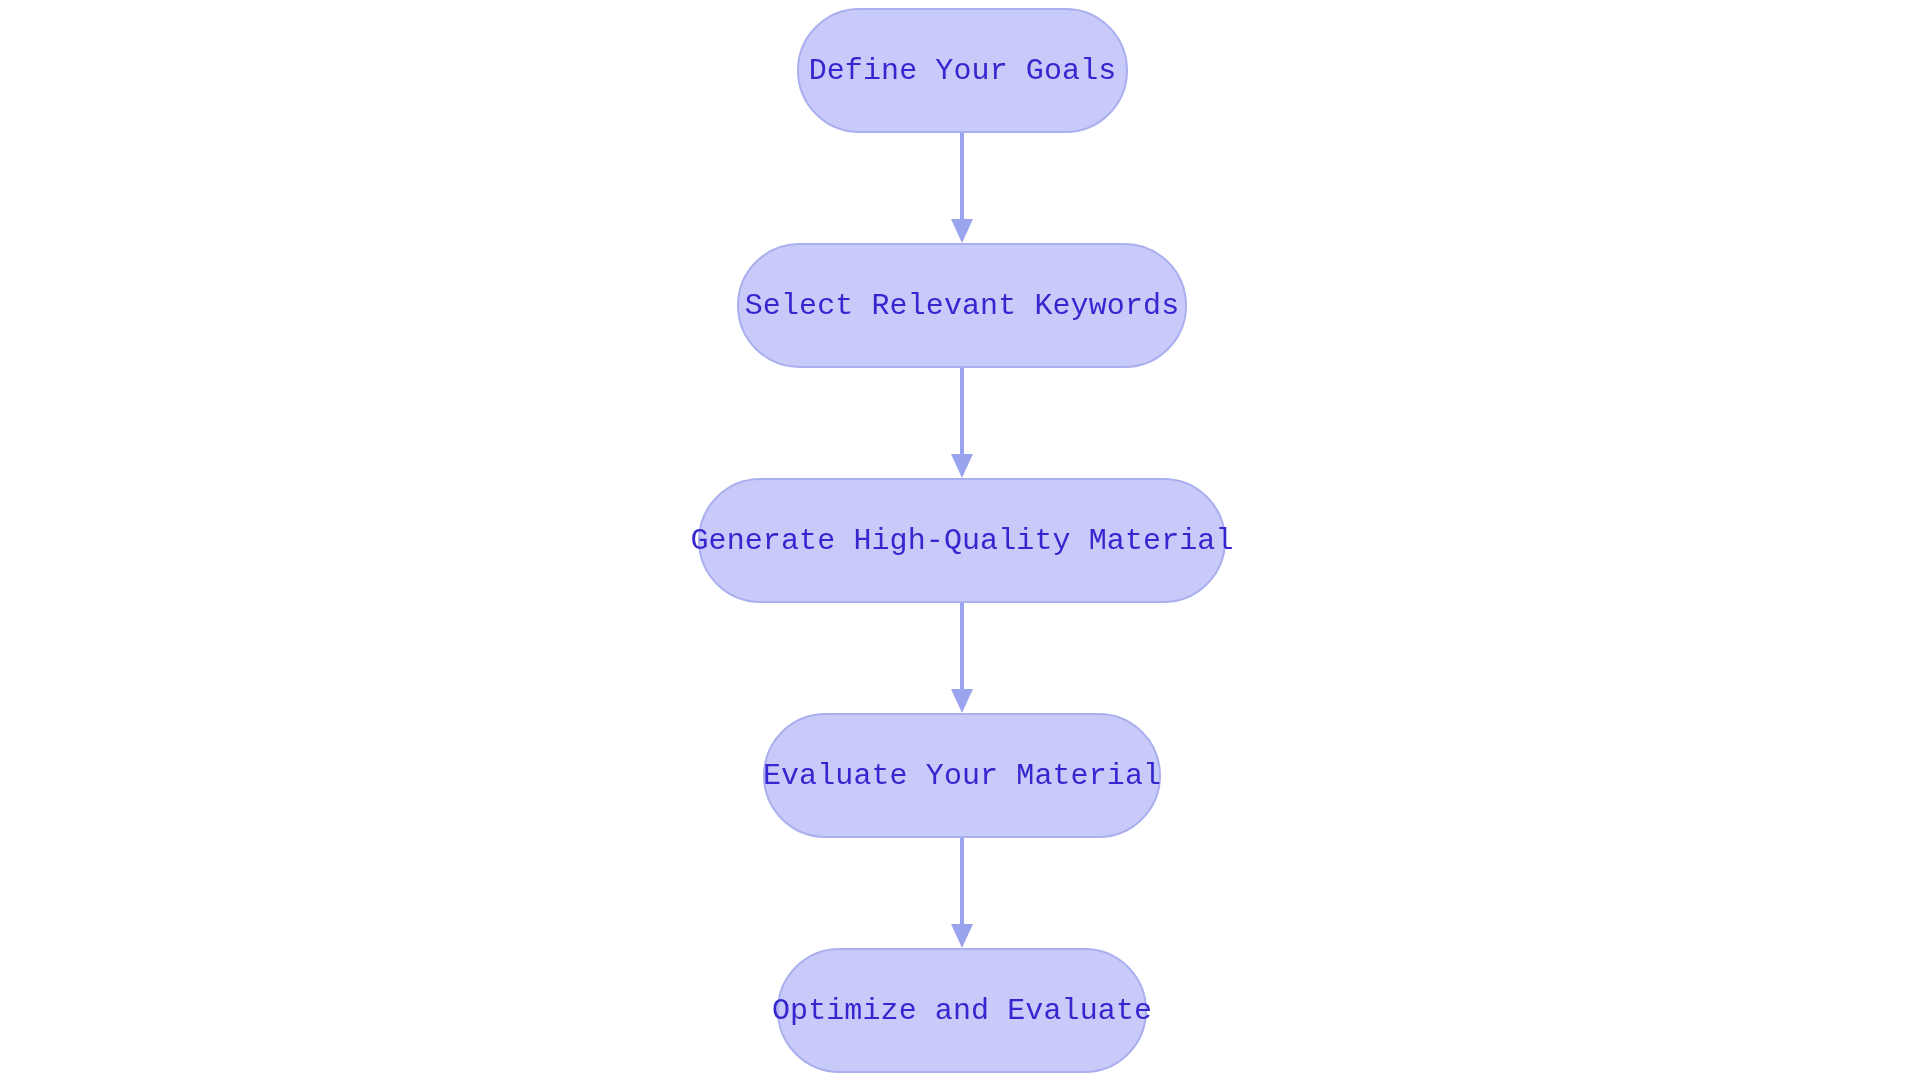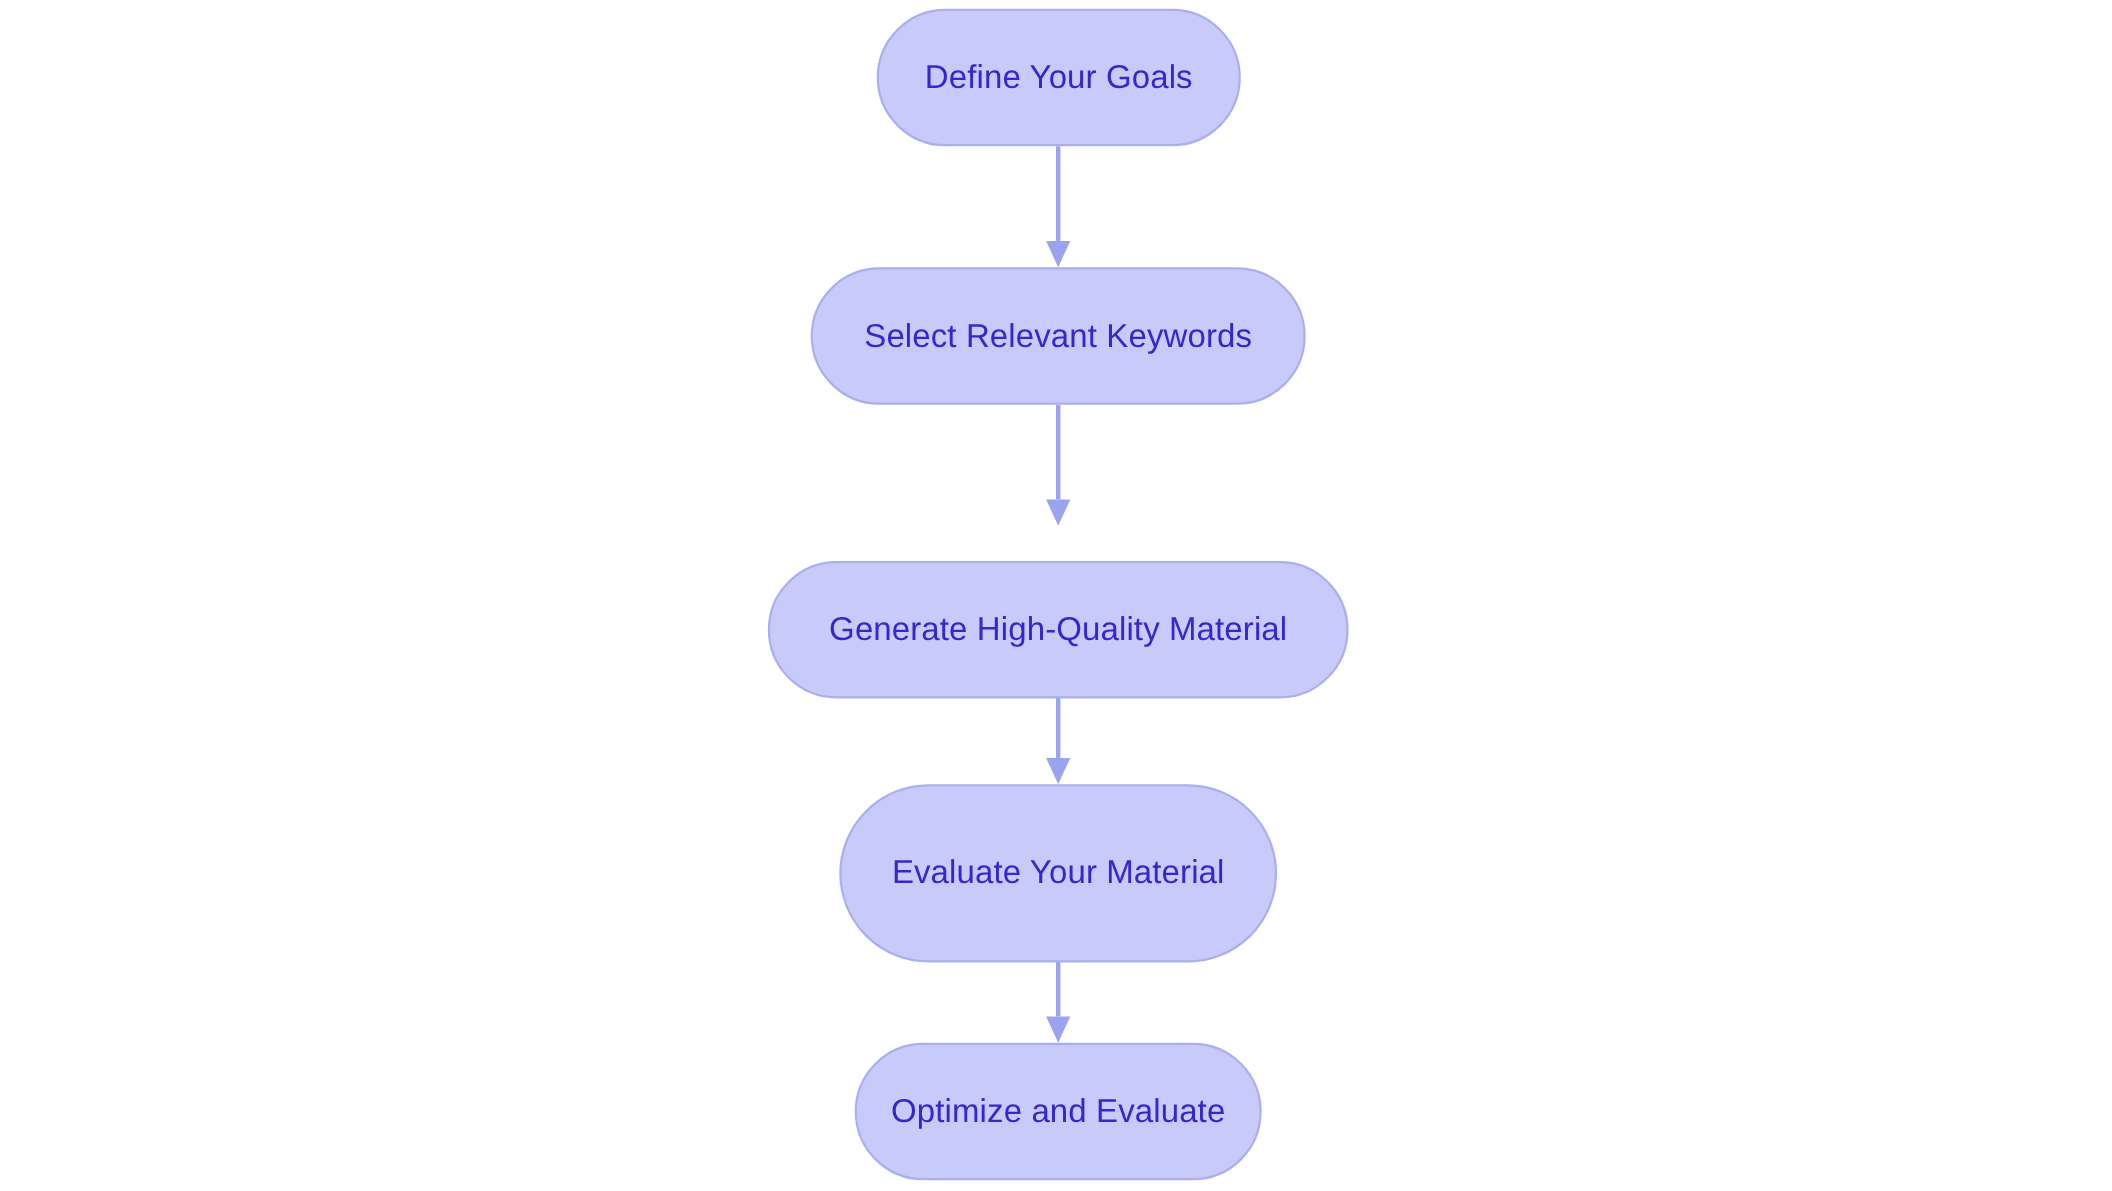--- a/index.html
+++ b/index.html
@@ -12,20 +12,21 @@
     width: 1920px;
     height: 1083px;
     overflow: hidden;
     font-family: "Liberation Sans", "DejaVu Sans", sans-serif;
   }
   #flow-canvas {
     position: relative;
     width: 1920px;
     height: 1083px;
     background: #ffffff;
+    font-family: Liberation Mono, monospace;
   }
   .flow-node {
     position: absolute;
     box-sizing: border-box;
     display: flex;
     align-items: center;
     justify-content: center;
     background: #c8cbf9;
     border: 2px solid #a9afef;
     border-radius: 999px;
@@ -83,25 +84,25 @@
   </div>
 
   <div class="flow-node" style="left:797px; top:8px; width:331px; height:125px;">
     <span class="node-label">Define Your Goals</span>
   </div>
 
   <div class="flow-node" style="left:737px; top:243px; width:450px; height:125px;">
     <span class="node-label">Select Relevant Keywords</span>
   </div>
 
-  <div class="flow-node" style="left:698px; top:478px; width:528px; height:125px;margin-top:32px;">
+  <div class="flow-node" style="left:698px; top:478px; width:528px; height:125px;">
     <span class="node-label">Generate High-Quality Material</span>
   </div>
 
-  <div class="flow-node" style="left:763px; top:713px; width:398px; height:162px;">
+  <div class="flow-node" style="left:763px; top:713px; width:398px; height:125px;">
     <span class="node-label">Evaluate Your Material</span>
   </div>
 
   <div class="flow-node" style="left:777px; top:948px; width:370px; height:125px;">
     <span class="node-label">Optimize and Evaluate</span>
   </div>
 
 </div>
 
 </body></html>

